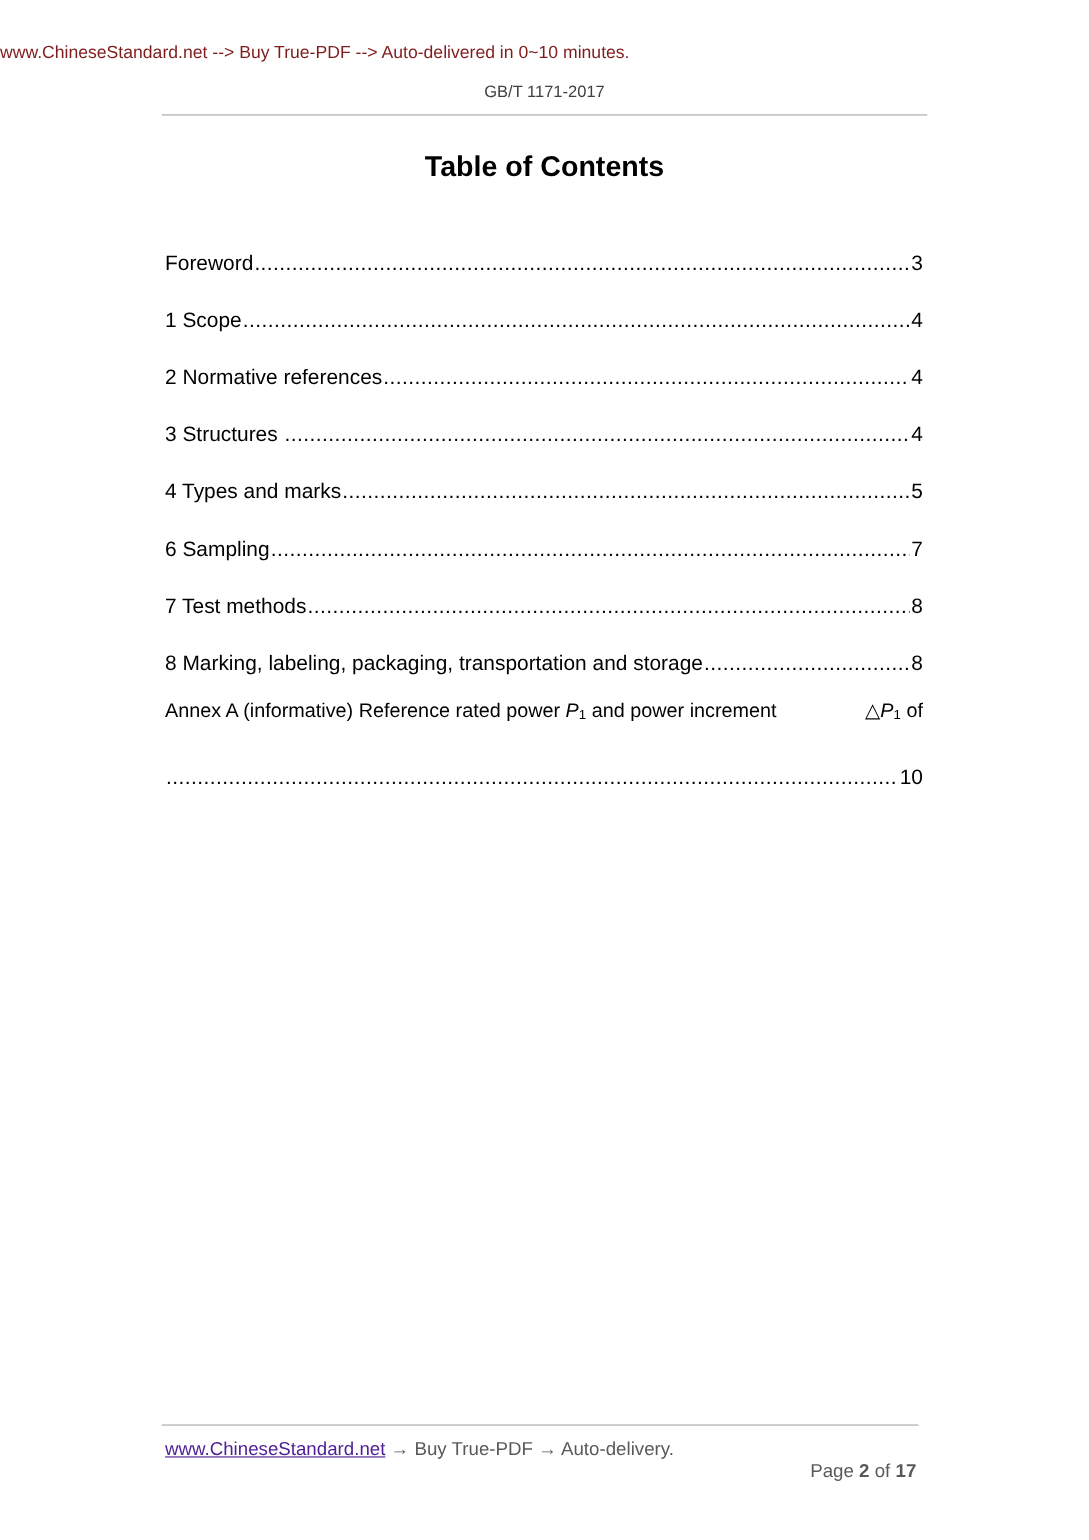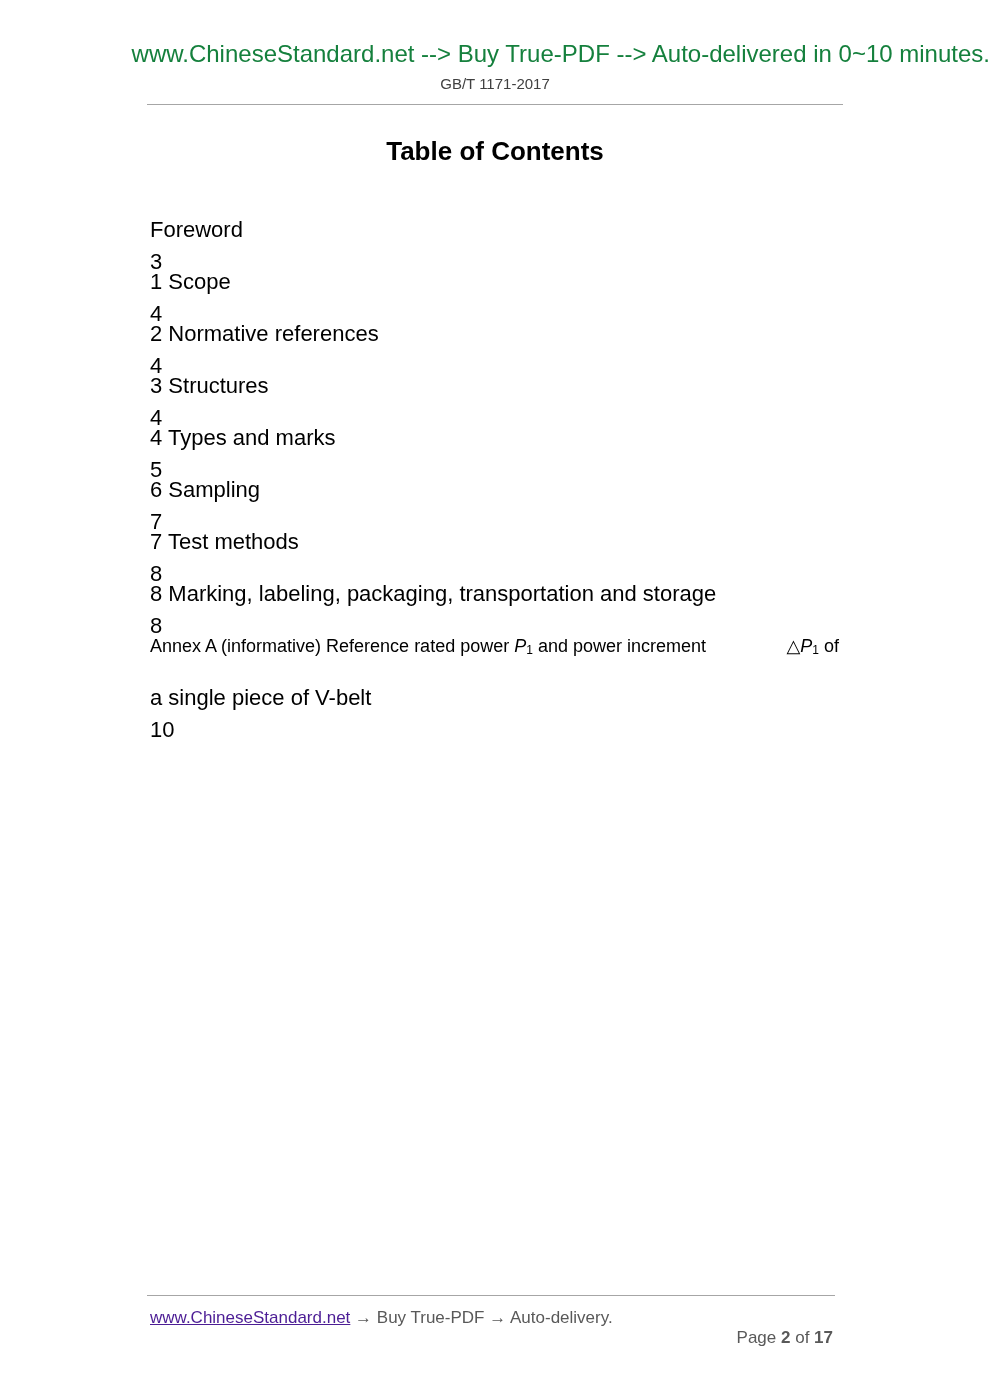--- a/index.html
+++ b/index.html
@@ -1,26 +1,26 @@
 <!DOCTYPE html>
 <html><head>
 <meta charset="utf-8">
 <style>
   html, body { margin: 0; padding: 0; background: #ffffff; }
   body { width: 990px; height: 1400px; position: relative; overflow: hidden;
          font-family: "Liberation Sans", sans-serif; color: #000; }
-  .header-line1 { position: absolute; top: 40px; left: 0; width: 990px; text-align: right;
-                  font-size: 24px; color: #15803d; }
+  .header-line1 { position: absolute; top: 40px; left: 0; width: 990px; text-align: left;
+                  font-size: 16px; color: #7f1d1d; }
   .header-line2 { position: absolute; top: 75px; left: 0; width: 990px; text-align: center;
                   font-size: 15px; color: #404040; }
   .rule-top { position: absolute; top: 104px; left: 147px; width: 696px; height: 1px; background: #a6a6a6; }
   .title { position: absolute; top: 136px; left: 0; width: 990px; text-align: center;
            font-size: 26px; font-weight: bold; color: #000; }
   .toc { position: absolute; top: 214px; left: 150px; width: 689px; }
-  .toc-row { display: flex; align-items: flex-start; height: 52px; font-size: 22px; line-height: 32px; flex-direction: column; }
+  .toc-row { display: flex; align-items: center; height: 52px; font-size: 19px; line-height: 32px; }
   .toc-label { white-space: nowrap; }
   .toc-dots { flex: 1; overflow: hidden; white-space: nowrap; margin: 0 1px; }
   .toc-dots::before { content: "..................................................................................................................................................................................................................................................."; letter-spacing: 0.4px; }
   .toc-page { white-space: nowrap; }
   .toc-full { font-size: 18px; height: 52px; line-height: 32px; display: flex; justify-content: space-between; white-space: nowrap; }
   .ital { font-style: italic; }
   .sub { font-size: 12px; vertical-align: -2px; }
   .rule-bottom { position: absolute; top: 1295px; left: 147px; width: 688px; height: 1px; background: #a6a6a6; }
   .footer { position: absolute; top: 1308px; left: 150px; width: 683px; font-size: 17px; color: #595959;
             display: flex; justify-content: space-between; }
@@ -80,21 +80,20 @@
 
   <div class="toc-full">
     <span>
       <span style="white-space:pre">Annex A (informative) Reference rated power </span><span class="ital">P</span><span class="sub">1</span><span style="white-space:pre"> and power increment </span>
     </span>
     <span>
       <span>△</span><span class="ital">P</span><span class="sub">1</span><span style="white-space:pre"> of</span>
     </span>
   </div>
   <div class="toc-row">
-    <span class="toc-label">a single piece of V-belt</span>
     <span class="toc-dots"></span>
     <span class="toc-page">10</span>
   </div>
 </div>
 
 <div class="rule-bottom"></div>
 <div class="footer">
   <span>
     <a>www.ChineseStandard.net</a><span style="white-space:pre"> → Buy True-PDF → Auto-delivery.</span>
   </span>

